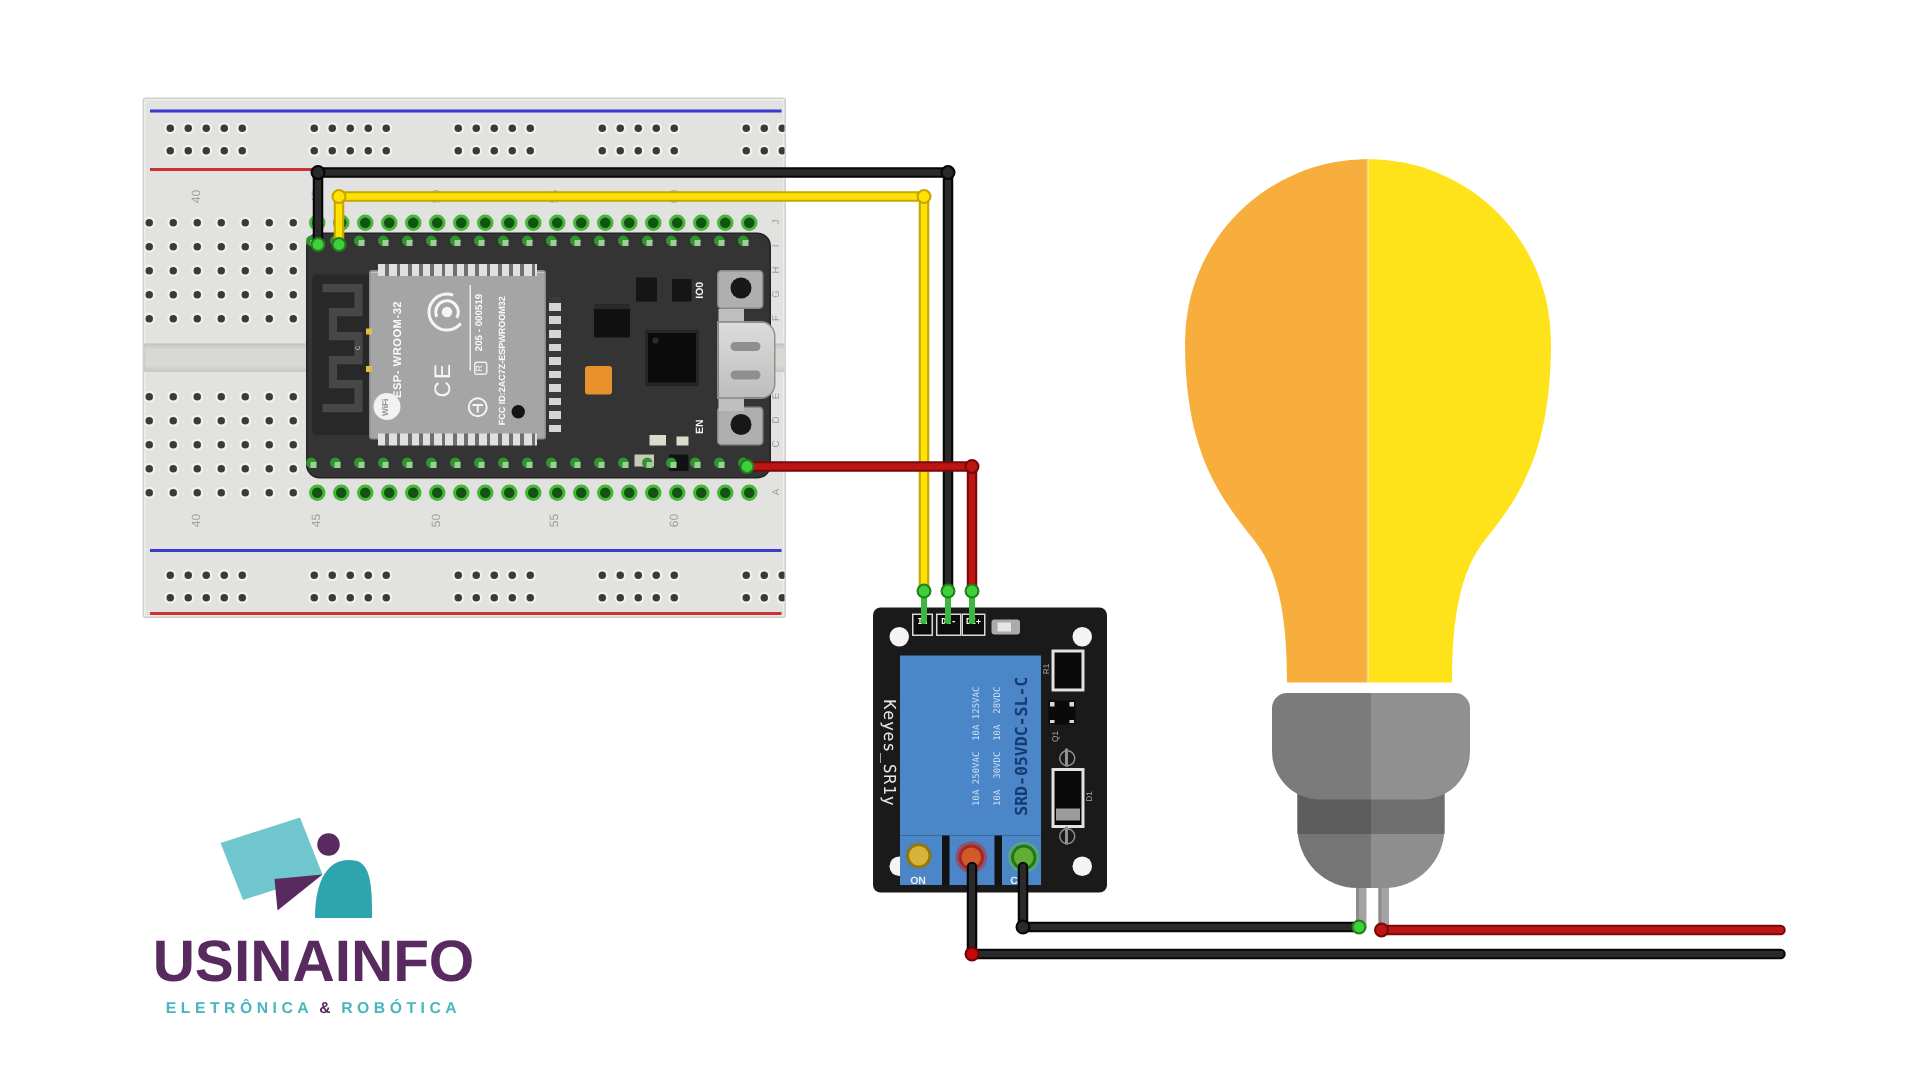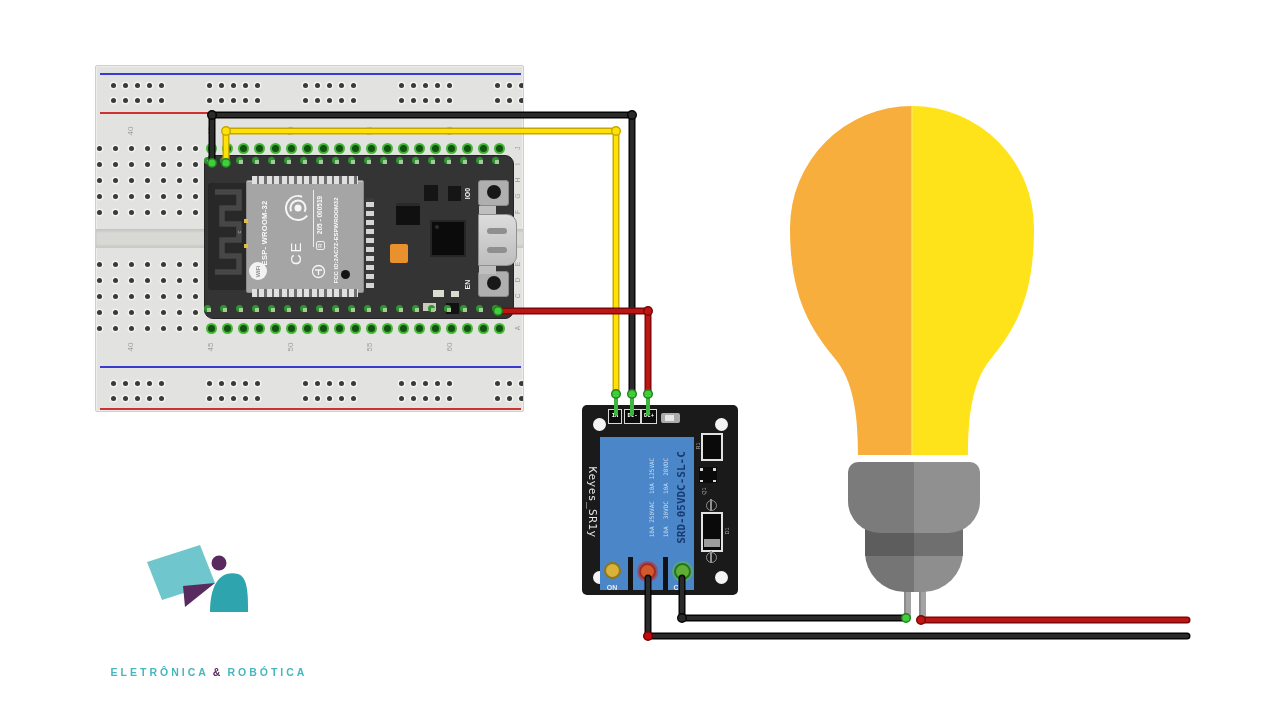--- a/index.html
+++ b/index.html
@@ -442,20 +442,21 @@
   <div class="bulb-part" style="left:865px;top:520px;width:98px;height:72px;background:linear-gradient(90deg,#757575 50%,#8E8E8E 50%);border-radius:0 0 40px 40px;z-index:3"></div>
   <div class="bulb-part" style="left:865px;top:520px;width:98px;height:36px;background:linear-gradient(90deg,#5D5D5D 50%,#6F6F6F 50%);z-index:4"></div>
   <div class="bulb-part" style="left:848px;top:462px;width:132px;height:71px;background:linear-gradient(90deg,#7B7B7B 50%,#909090 50%);border-radius:10px 10px 32px 32px;z-index:5"></div>
 
   <svg class="abs" style="left:140px;top:538px" width="120" height="80">
     <path d="M7 24 L60 7 L75 45 L22 62 Z" fill="#6FC6CC"></path>
     <path d="M43 48 L75 45 L45 69 Z" fill="var(--logo-purple)"></path>
     <path d="M70 74 C70 44 82 32 98 36 C108 39 108 57 108 74 Z" fill="#2EA4AE"></path>
     <circle cx="79" cy="25" r="7.5" fill="var(--logo-purple)"></circle>
   </svg>
+  <div id="logo-title">USINAINFO</div>
   <div id="logo-tagline">
     <span>ELETRÔNICA</span><span class="amp">&amp;</span><span>ROBÓTICA</span>
   </div>
 
   <svg id="wire-layer" width="1280" height="720">
       <line x1="616" y1="392" x2="616" y2="414" stroke="#3CB93C" stroke-width="4" stroke-linecap="round"></line>
       <line x1="632" y1="392" x2="632" y2="414" stroke="#3CB93C" stroke-width="4" stroke-linecap="round"></line>
       <line x1="648" y1="392" x2="648" y2="414" stroke="#3CB93C" stroke-width="4" stroke-linecap="round"></line>
       <polyline points="212,163 212,115 632,115 632,394" fill="none" stroke="#050505" stroke-width="7" stroke-linecap="round" stroke-linejoin="round"></polyline>
       <polyline points="212,163 212,115 632,115 632,394" fill="none" stroke="#2A2A2A" stroke-width="4.2" stroke-linecap="round" stroke-linejoin="round"></polyline>

